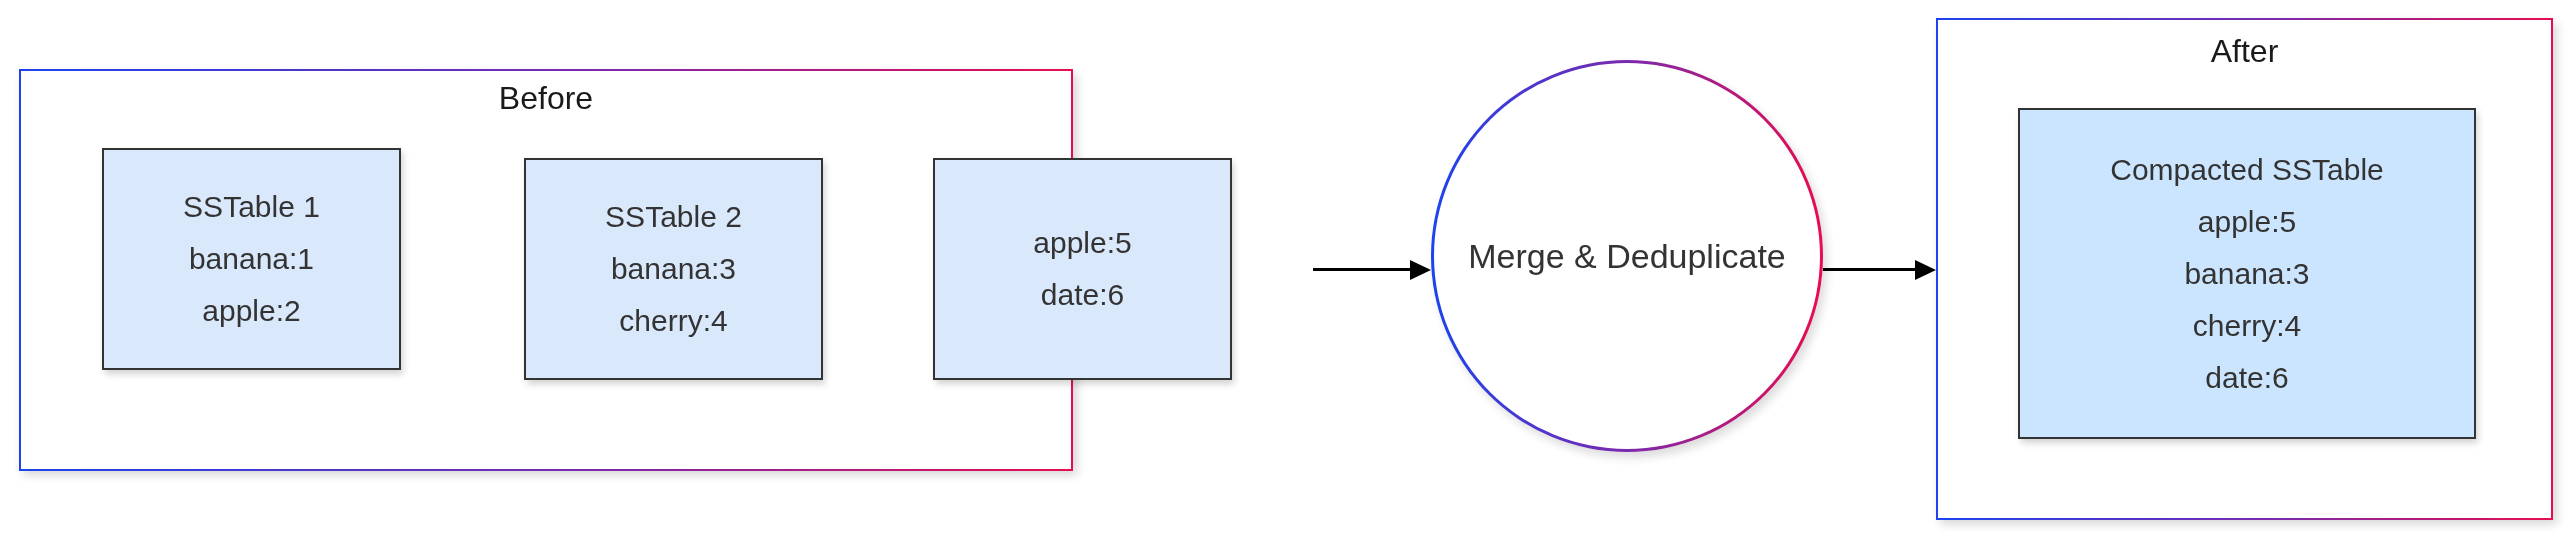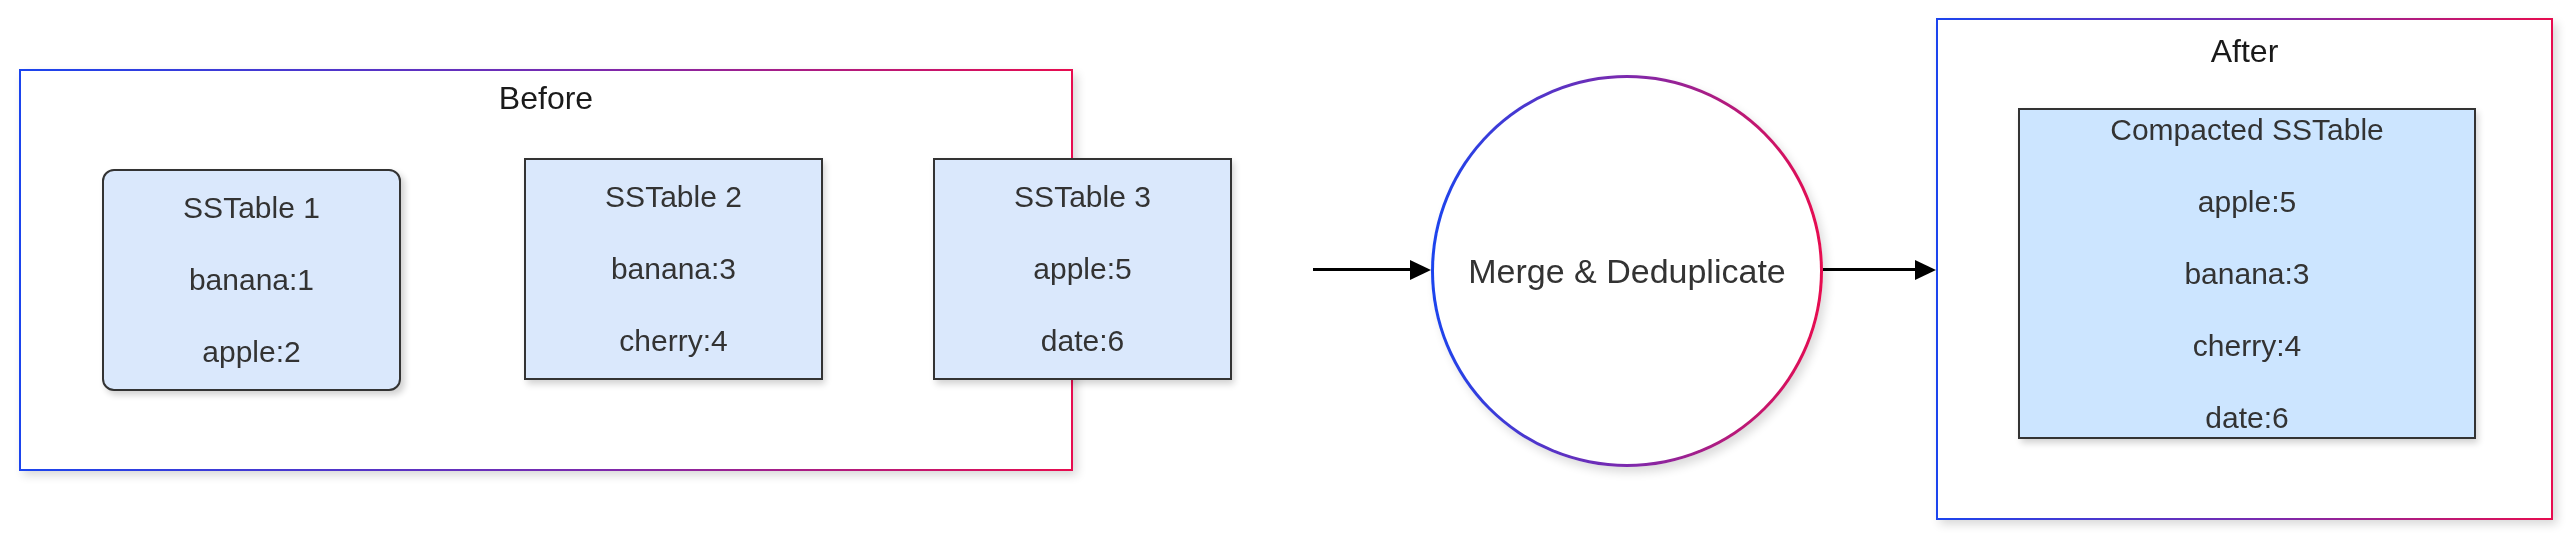--- a/index.html
+++ b/index.html
@@ -54,34 +54,33 @@
     background: var(--before-table-fill);
     box-shadow: 3.4px 4px 6.7px rgba(0,0,0,0.18);
     display: flex;
     flex-direction: column;
     align-items: center;
     justify-content: center;
     text-align: center;
     color: var(--shape-text);
     font-size: 30px;
     line-height: 52px;
-    gap: 20px;
   }
-  .sstable-1 { left: 81px;  top: 98px; width: 299px; height: 222px; border-radius: 12px; }
+  .sstable-1 { left: 81px;  top: 77px; width: 299px; height: 222px; }
   .sstable-2 { left: 503px;  top: 87px; width: 299px; height: 222px; text-align: right; }
   .sstable-3 { left: 912px; top: 87px; width: 299px; height: 222px; }
   .sstable-compacted {
     left: 80px; top: 88px; width: 458px; height: 331px;
     background: var(--after-table-fill);
     line-height: 52px;
   }
   
   .circle-ring {
     position: absolute;
-    left: 1431px; top: 75px;
+    left: 1431px; top: 60px;
     width: 392px; height: 392px;
     border-radius: 50%;
     background: linear-gradient(90deg, var(--gradient-start) 0%, var(--gradient-mid) 50%, var(--gradient-end) 100%);
     box-shadow: 4px 5.4px 9.4px rgba(0,0,0,0.14);
   }
   .circle-inner {
     position: absolute;
     inset: 2.7px;
     border-radius: 50%;
     background: #ffffff;
@@ -124,21 +123,20 @@
       <div>apple:2</div>
     </div>
 
     <div class="sstable sstable-2">
       <div>SSTable 2</div>
       <div>banana:3</div>
       <div>cherry:4</div>
     </div>
 
     <div class="sstable sstable-3">
-      <div>SSTable 3</div>
       <div>apple:5</div>
       <div>date:6</div>
     </div>
   </div>
 
   <div class="arrow-line arrow1-line"></div>
   <div class="arrow-head arrow1-head"></div>
 
   <div class="circle-ring">
     <div class="circle-inner">

